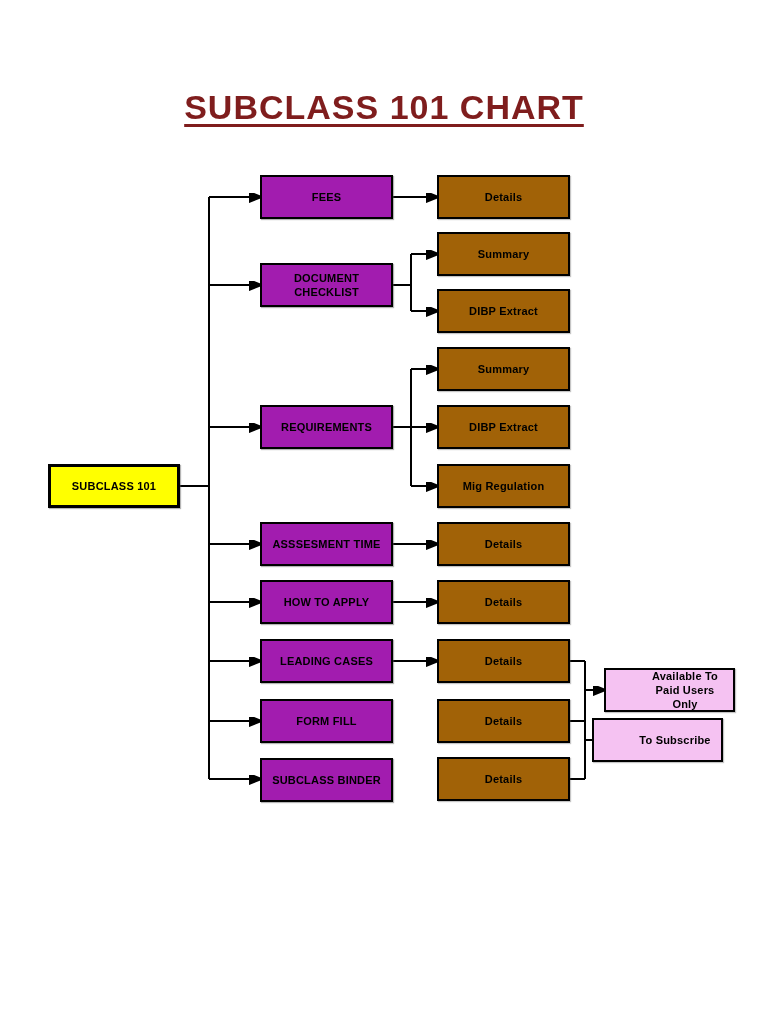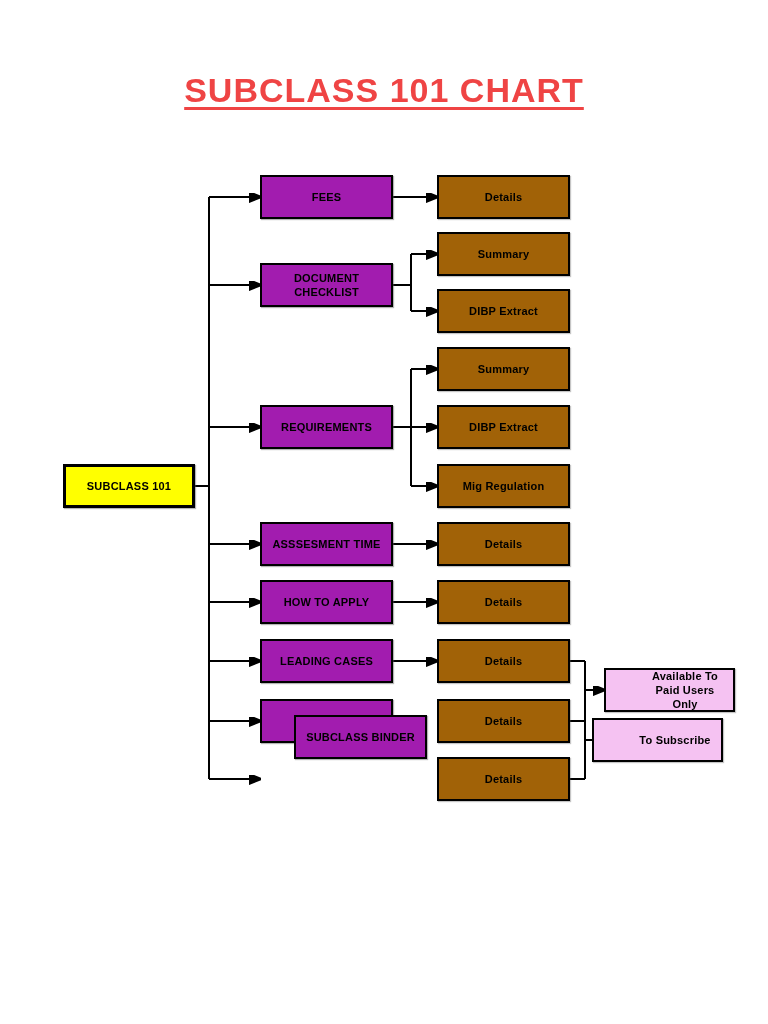--- a/index.html
+++ b/index.html
@@ -7,28 +7,28 @@
   #page {
     position: relative;
     width: 768px;
     height: 1024px;
     background: #ffffff;
     overflow: hidden;
     font-family: "Liberation Sans", sans-serif;
   }
   #title {
     position: absolute;
-    top: 71px;
+    top: 88px;
     left: 0;
     width: 768px;
     text-align: center;
     font-size: 34px;
     font-weight: 900;
     letter-spacing: 1px;
-    color: #ef4444;
+    color: #7f1d1d;
     text-decoration: underline;
     text-decoration-thickness: 3px;
     text-underline-offset: 5px;
   }
   #edges {
     position: absolute;
     top: 0; left: 0;
     width: 768px; height: 1024px;
     z-index: 1;
   }
@@ -116,30 +116,30 @@
     <path d="M393 661 H435" marker-end="url(#arrow)"></path>
 
     <path d="M570 661 H585"></path>
     <path d="M570 721 H585"></path>
     <path d="M570 779 H585"></path>
     <path d="M585 661 V779"></path>
     <path d="M585 690 H602" marker-end="url(#arrow)"></path>
     <path d="M585 740 H602" marker-end="url(#arrow)"></path>
   </svg>
 
-  <div class="node root" style="left:63px; top:464px;">SUBCLASS 101</div>
+  <div class="node root" style="left:48px; top:464px;">SUBCLASS 101</div>
 
   <div class="node cat" style="left:260px; top:175px;">FEES</div>
   <div class="node cat" style="left:260px; top:263px;">DOCUMENT CHECKLIST</div>
   <div class="node cat" style="left:260px; top:405px;">REQUIREMENTS</div>
   <div class="node cat" style="left:260px; top:522px;">ASSSESMENT TIME</div>
   <div class="node cat" style="left:260px; top:639px;">LEADING CASES</div>
   <div class="node cat" style="left:260px; top:580px;">HOW TO APPLY</div>
   <div class="node cat" style="left:260px; top:699px;">FORM FILL</div>
-  <div class="node cat" style="left:260px; top:715px;margin-left:34px;">SUBCLASS BINDER</div>
+  <div class="node cat" style="left:260px; top:758px;">SUBCLASS BINDER</div>
 
   <div class="node out" style="left:437px; top:175px;">Details</div>
   <div class="node out" style="left:437px; top:232px;">Summary</div>
   <div class="node out" style="left:437px; top:289px;">DIBP Extract</div>
   <div class="node out" style="left:437px; top:347px;">Summary</div>
   <div class="node out" style="left:437px; top:405px;">DIBP Extract</div>
   <div class="node out" style="left:437px; top:464px;">Mig Regulation</div>
   <div class="node out" style="left:437px; top:522px;">Details</div>
   <div class="node out" style="left:437px; top:580px;">Details</div>
   <div class="node out" style="left:437px; top:639px;">Details</div>

